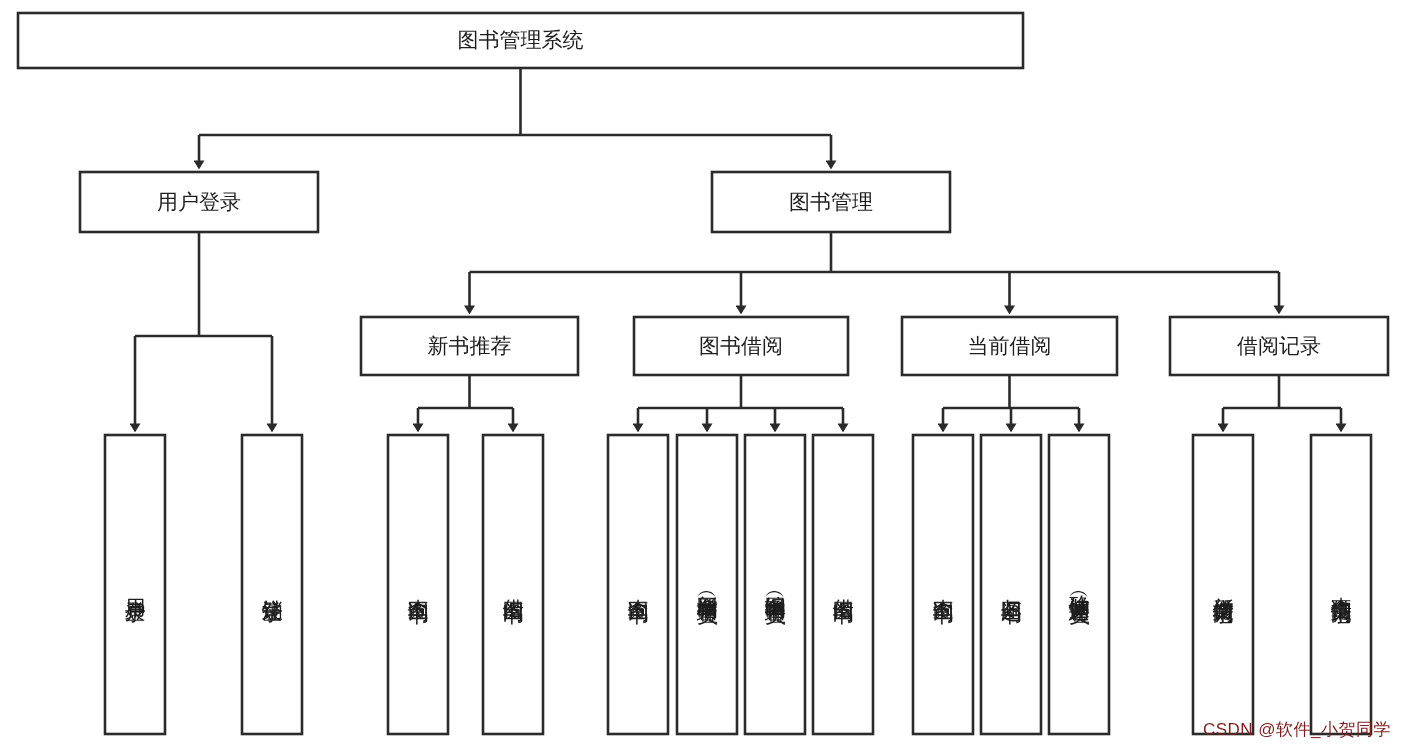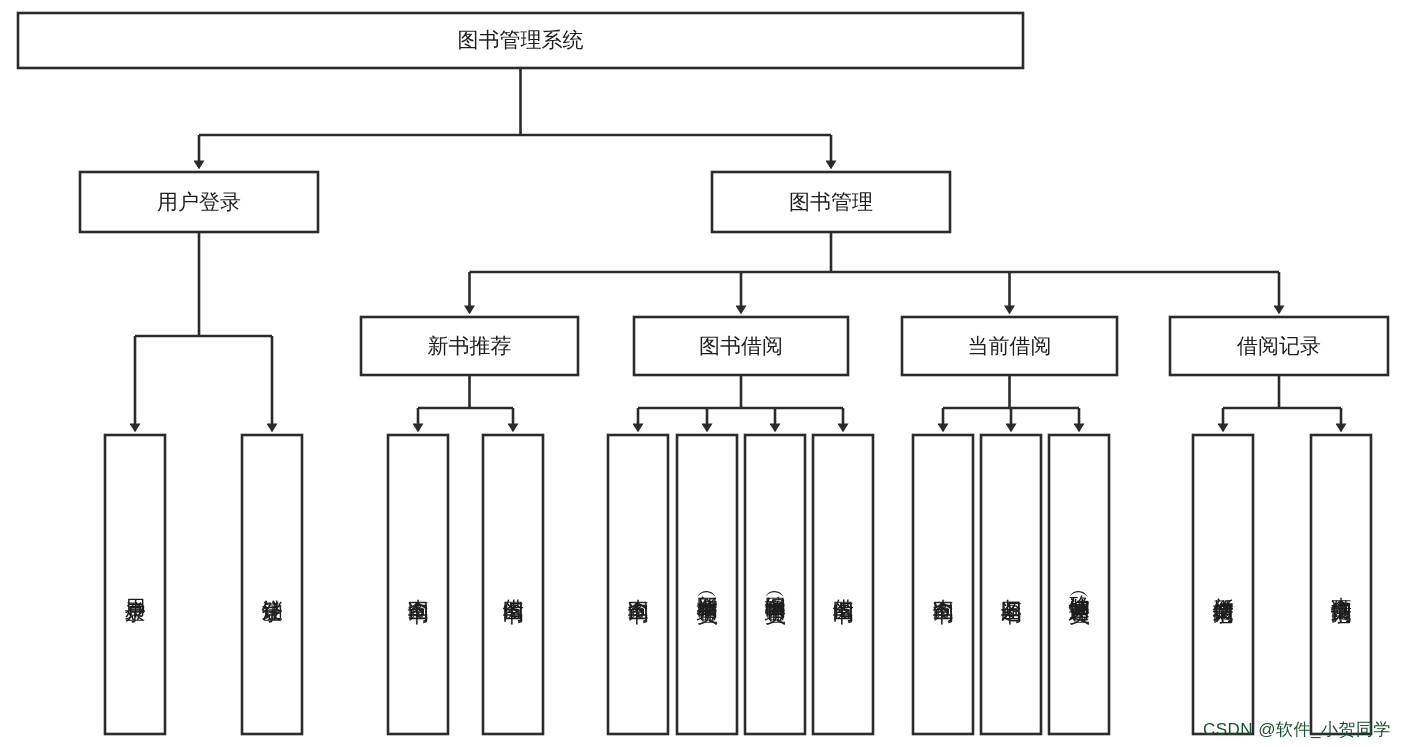--- a/index.html
+++ b/index.html
@@ -67,21 +67,21 @@
     color: #1d1d1d;
     white-space: nowrap;
     text-align: center;
   }
   #watermark {
     position: absolute;
     right: 14px;
     bottom: 6px;
     font-family: "Liberation Sans", "DejaVu Sans", sans-serif;
     font-size: 17px;
-    color: #14532d;
+    color: #7f1d1d;
     letter-spacing: 0.5px;
     user-select: none;
     white-space: nowrap;
   }
 </style>
 </head>
 <body>
 
 <div id="diagram-root">
 

